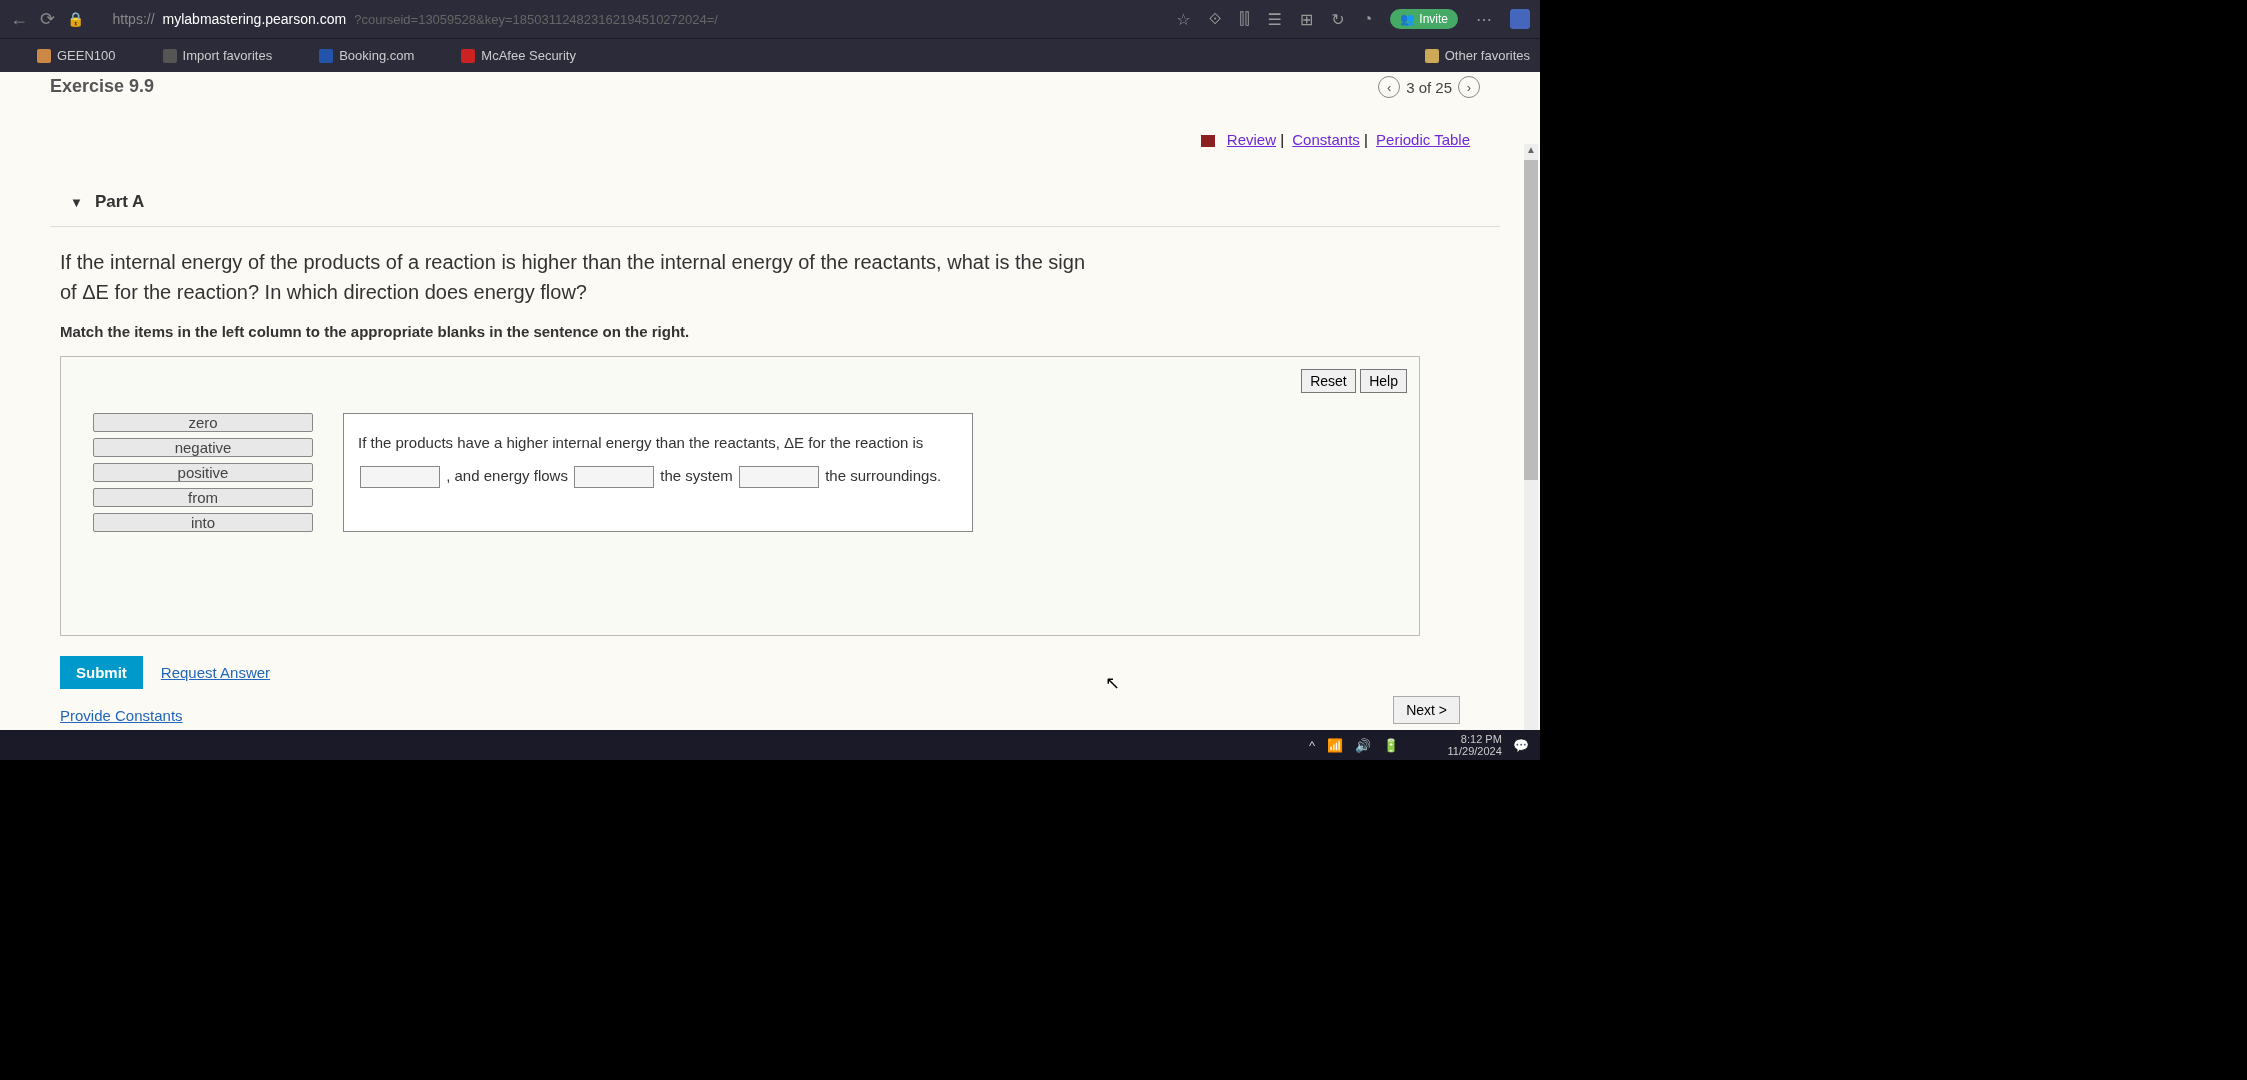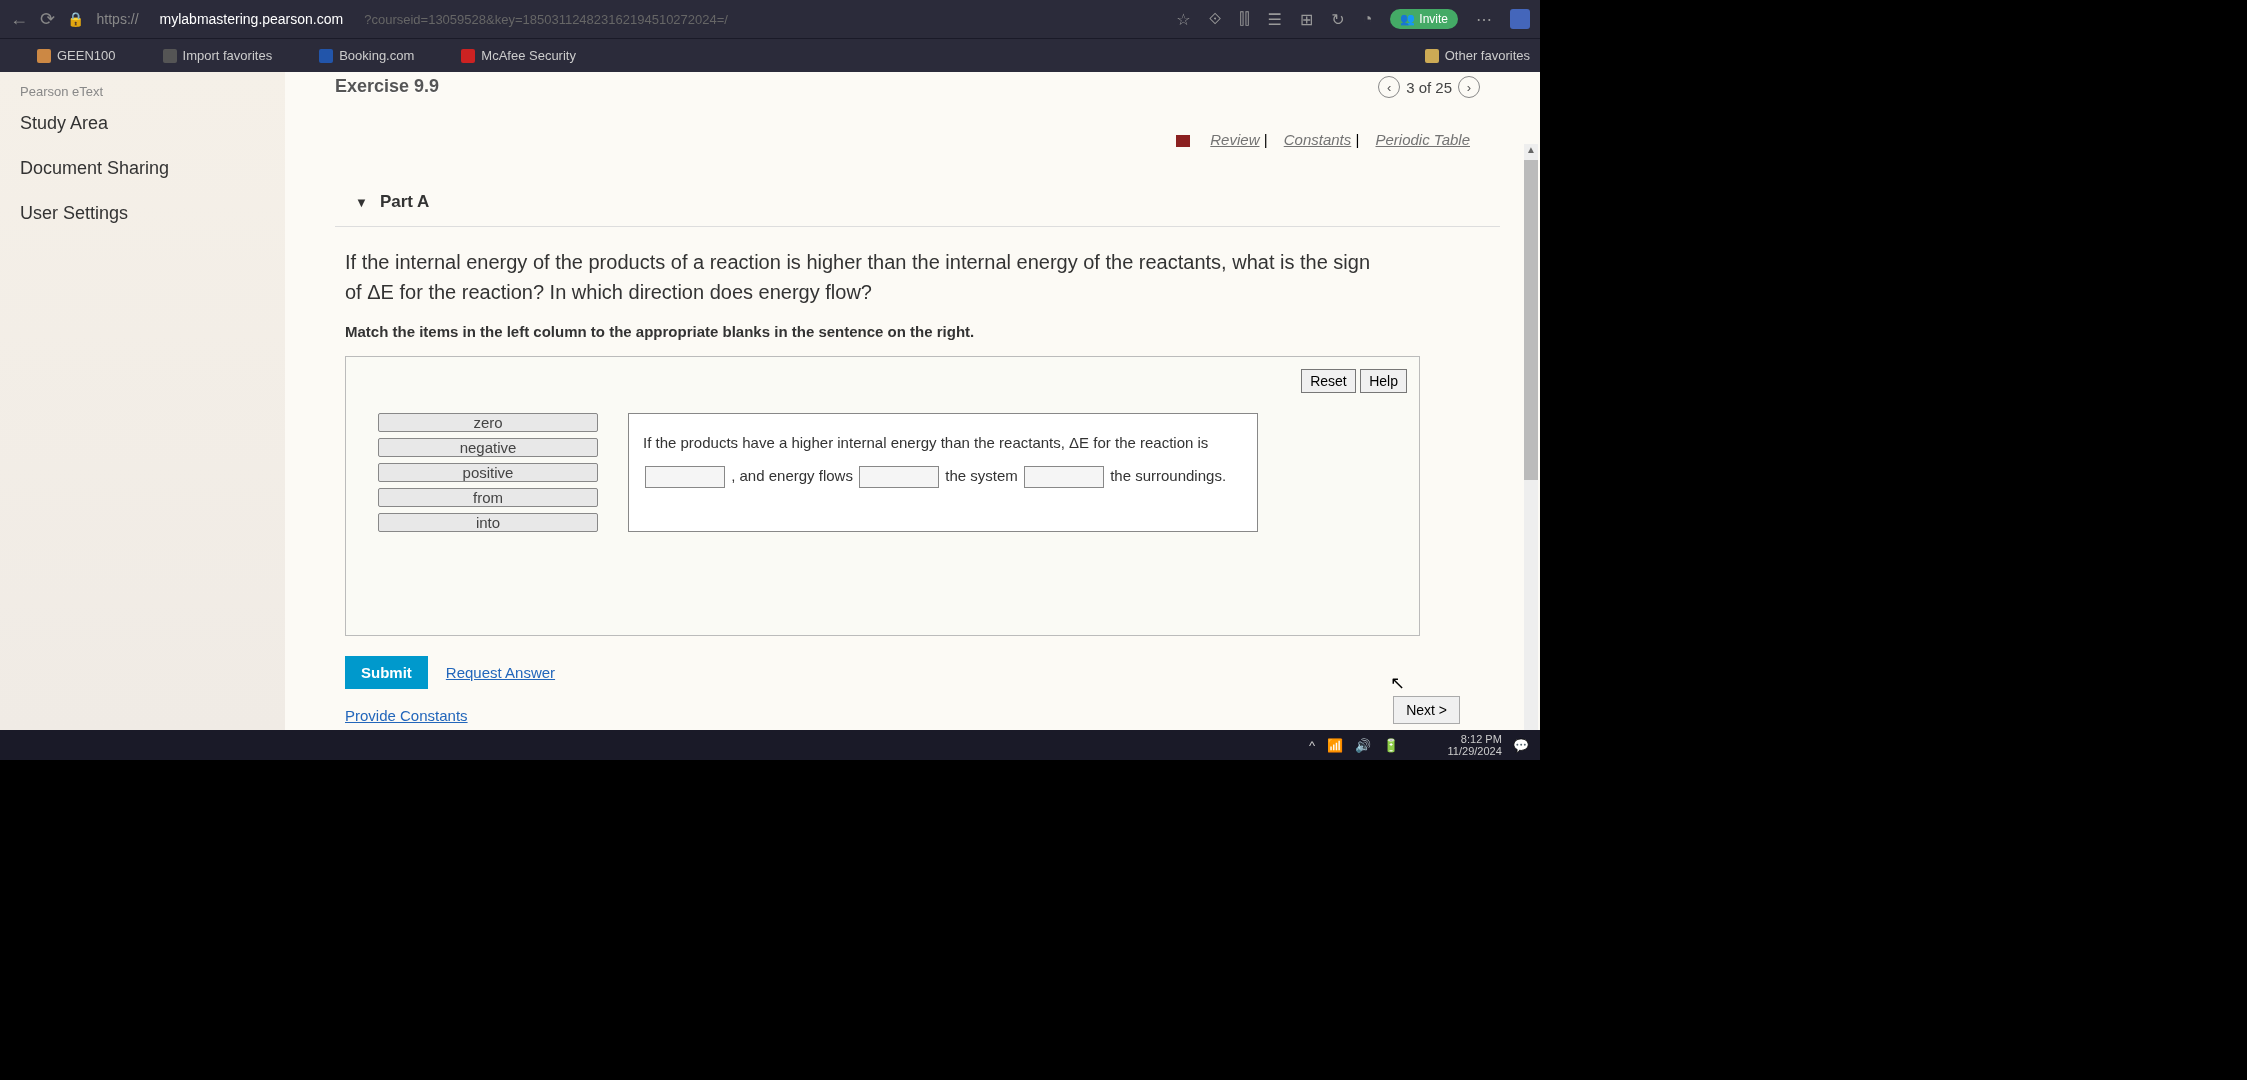--- a/index.html
+++ b/index.html
@@ -1,42 +1,42 @@
 <!DOCTYPE html>
 <html><head>
 <meta charset="utf-8">
 <style>
 * { margin: 0; padding: 0; box-sizing: border-box; font-family: Arial, sans-serif; }
 body { width: 2247px; height: 1080px; background: #000; overflow: hidden; position: relative; }
 
 
 .browser-bar { background: #2b2b3a; height: 38px; display: flex; align-items: center; padding: 0 10px; gap: 12px; width: 1540px; }
 .nav-arrow { color: #888; font-size: 18px; cursor: pointer; }
-.url-bar { display: flex; align-items: center; gap: 21px; flex: 1; color: #999; font-size: 14px; }
+.url-bar { display: flex; align-items: center; gap: 8px; flex: 1; color: #999; font-size: 14px; margin-left: 16px; }
 .url-bar .domain { color: #fff; }
 .browser-icons { display: flex; gap: 18px; align-items: center; color: #999; font-size: 16px; }
 .invite-btn { background: #4a6; color: #fff; padding: 3px 10px; border-radius: 12px; font-size: 12px; display: flex; align-items: center; gap: 4px; }
 
 .bookmarks-bar { background: #2b2b3a; height: 34px; display: flex; align-items: center; padding: 0 10px; gap: 20px; color: #ccc; font-size: 13px; width: 1540px; border-top: 1px solid #1a1a28; }
 .bookmarks-bar .bm-item { display: flex; align-items: center; gap: 6px; cursor: pointer; padding-left: 27px; }
 .bookmarks-bar .spacer { flex: 1; }
 .bm-icon { width: 14px; height: 14px; background: #555; border-radius: 2px; display: inline-block; }
 
 
 .page-wrap { width: 1540px; background: #fff; position: relative; height: 658px; display: flex; }
 .sidebar { width: 285px; background: linear-gradient(180deg, #f5f0e8 0%, #f0ebe5 100%); padding-top: 10px; }
 .sidebar-item { padding: 12px 20px; color: #333; font-size: 18px; cursor: pointer; }
 
 .main-content { flex: 1; background: #fcfaf5; position: relative; padding: 0 40px 0 50px; overflow: hidden; }
 .exercise-header { font-size: 18px; font-weight: bold; color: #555; padding: 4px 0; text-shadow: 0 1px 0 #fff; }
 .progress-ind { position: absolute; right: 60px; top: 4px; color: #444; font-size: 15px; display: flex; align-items: center; gap: 6px; }
 .progress-ind .circ { width: 22px; height: 22px; border: 1px solid #888; border-radius: 50%; display: flex; align-items: center; justify-content: center; font-size: 13px; color: #555; cursor: pointer; }
 
 .top-links { text-align: right; padding: 30px 30px 10px 0; font-size: 15px; }
-.top-links a { color: #737373; text-decoration: underline; margin-left: 12px; cursor: pointer; font-style: italic; }
+.top-links a { color: #6d28d9; text-decoration: underline; margin-left: 4px; cursor: pointer; }
 .flag-icon { display: inline-block; width: 14px; height: 12px; background: #8b2020; margin-right: 4px; vertical-align: middle; }
 
 .part-header { display: flex; align-items: center; gap: 12px; padding: 14px 20px; border-bottom: 1px solid #ddd; margin-top: 20px; }
 .part-header .caret { color: #333; font-size: 13px; }
 .part-header .title { font-size: 17px; font-weight: bold; color: #333; }
 
 .question { padding: 20px 10px 10px; color: #333; font-size: 20px; line-height: 1.5; max-width: 1050px; }
 .instruction { padding: 6px 10px 16px; color: #333; font-size: 15px; font-weight: bold; }
 
 .activity-box { border: 1px solid #bbb; margin: 0 80px 0 10px; padding: 12px; background: #fafaf5; position: relative; min-height: 280px; }
@@ -119,26 +119,20 @@
     <span>McAfee Security</span>
   </div>
   <div class="spacer"></div>
   <div class="bm-item">
     <span class="bm-icon" style="background:#ca5"></span>
     <span>Other favorites</span>
   </div>
 </div>
 
 <div class="page-wrap">
-  <div class="sidebar">
-    <div style="padding:2px 20px;color:#888;font-size:13px">Pearson eText</div>
-    <div class="sidebar-item">Study Area</div>
-    <div class="sidebar-item">Document Sharing</div>
-    <div class="sidebar-item">User Settings</div>
-  </div>
 
   <div class="main-content">
     <div class="exercise-header">Exercise 9.9</div>
     <div class="progress-ind">
       <span class="circ">‹</span>
       <span>3 of 25</span>
       <span class="circ">›</span>
     </div>
 
     <div class="top-links">

